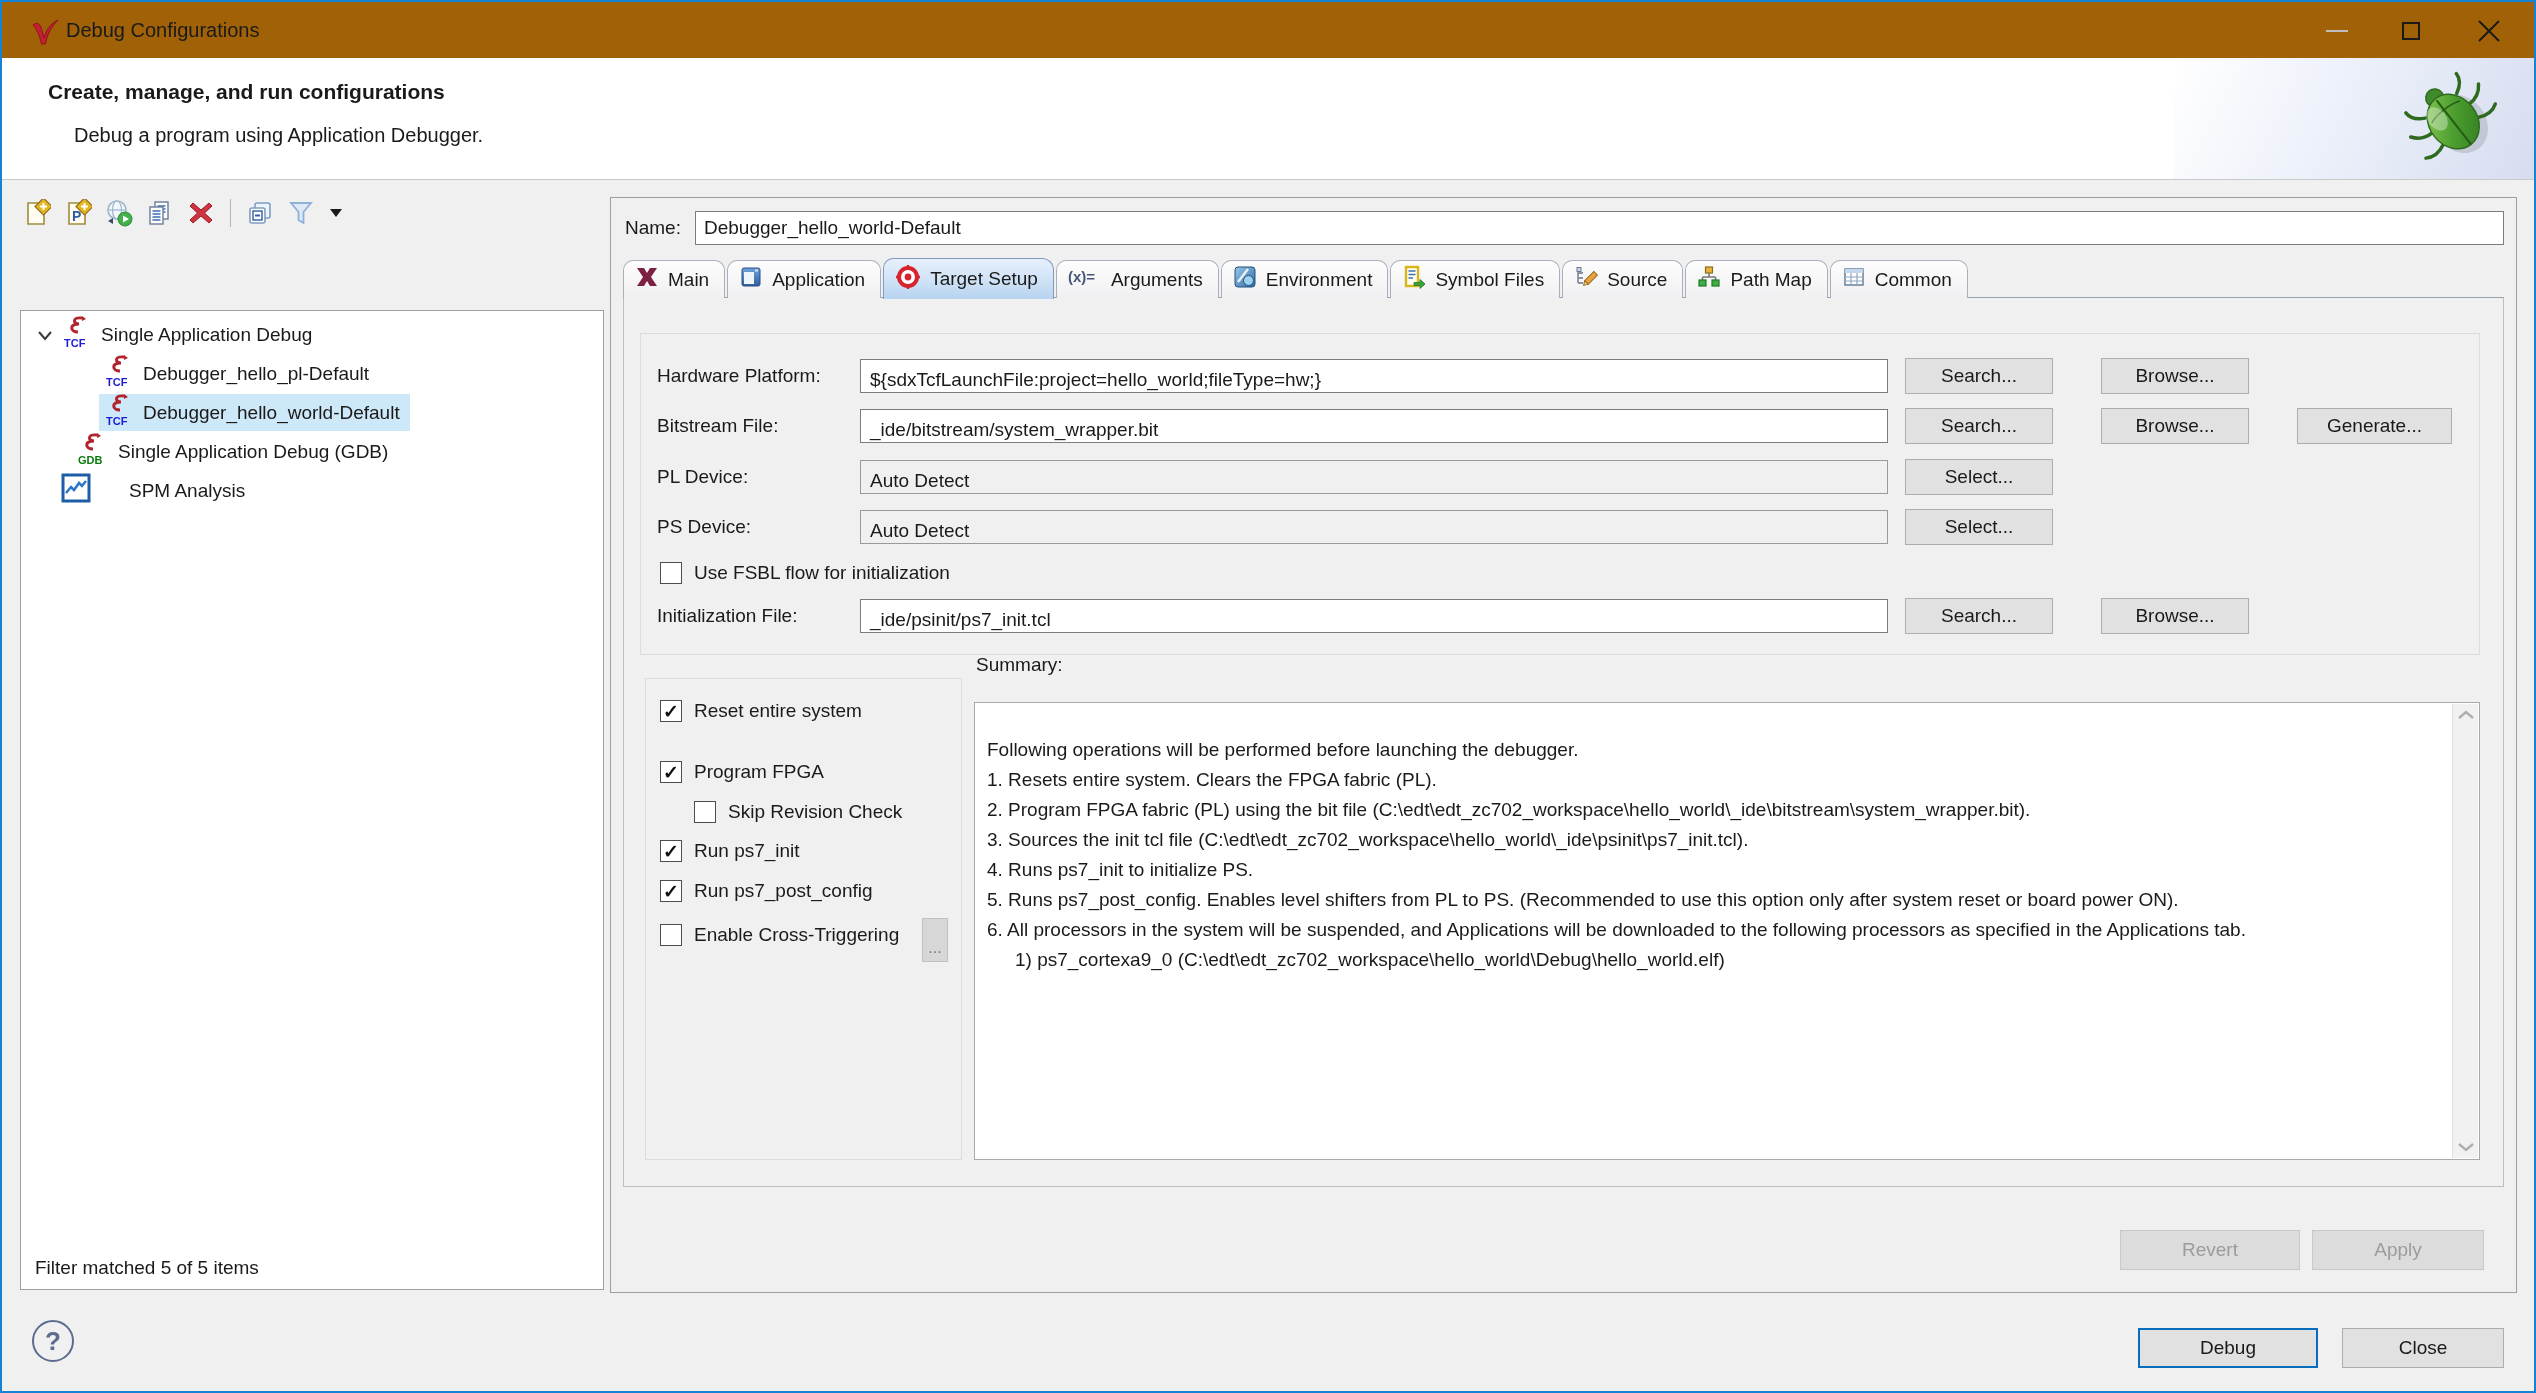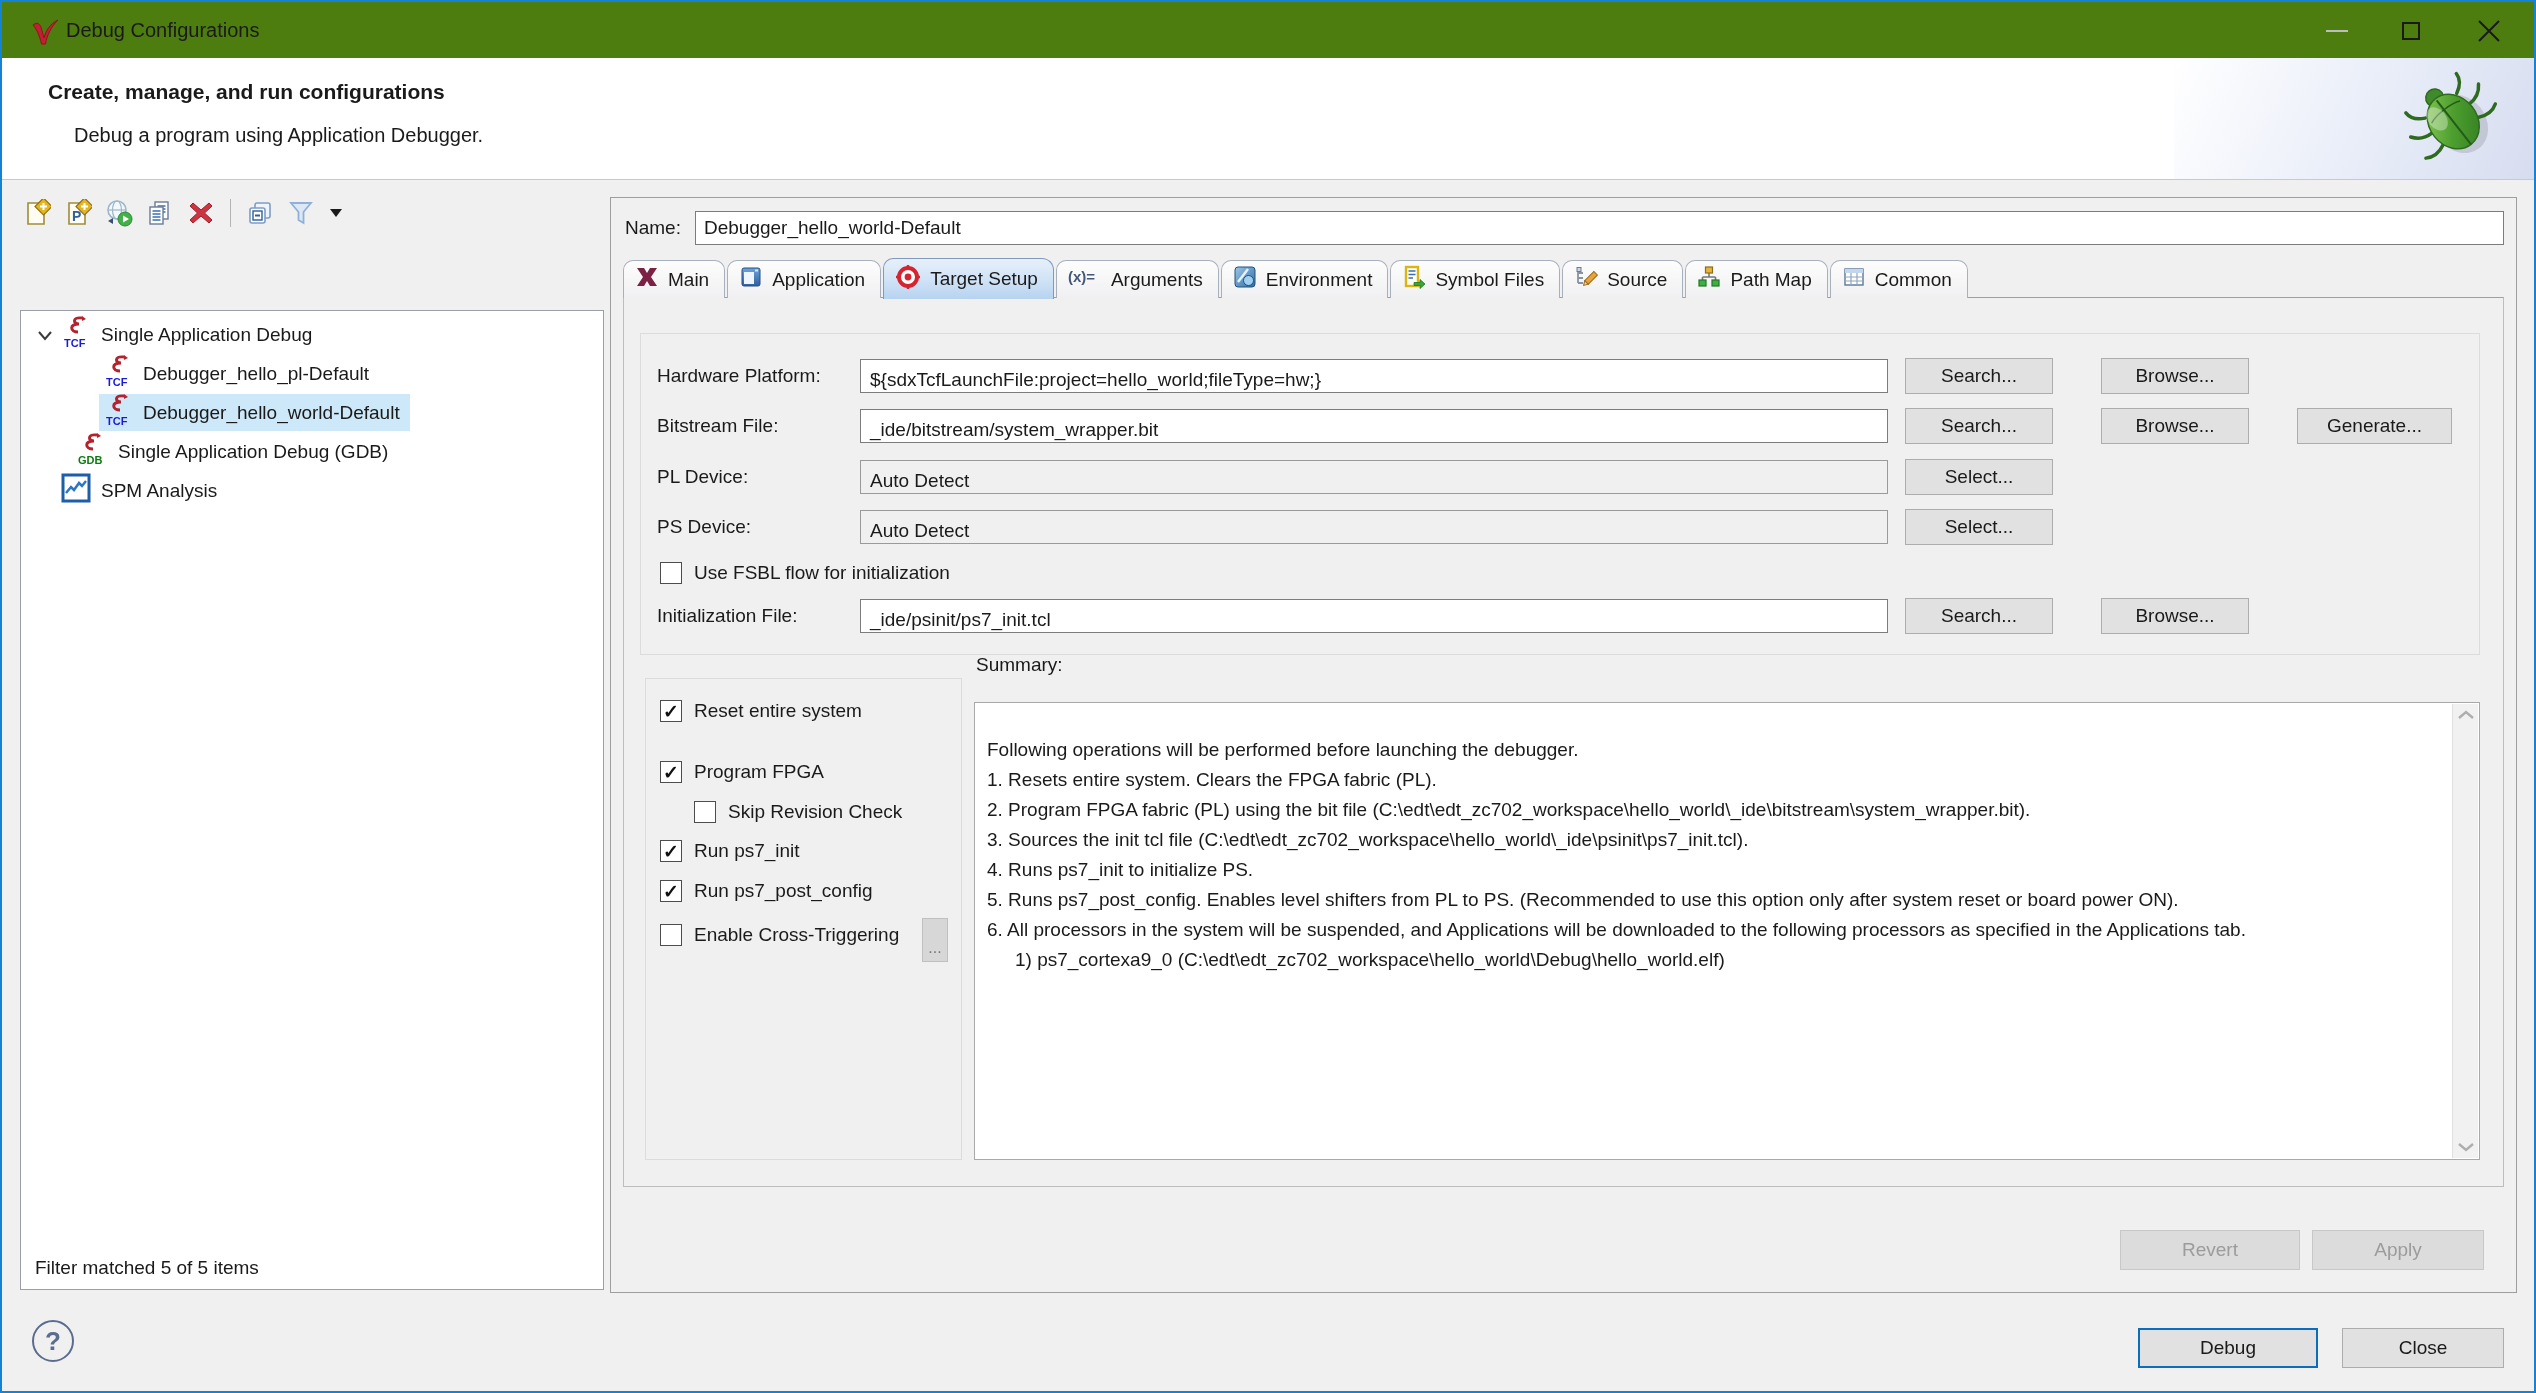--- a/index.html
+++ b/index.html
@@ -4,21 +4,21 @@
 <style>
   html,body{margin:0;padding:0;background:#555;}
   #win{
     position:relative;width:2536px;height:1393px;box-sizing:border-box;
     border:2px solid #1583d5;background:#f0f0f0;
     font-family:"Liberation Sans", sans-serif;color:#1a1a1a;font-size:19px;
     overflow:hidden;
   }
   .abs{position:absolute;}
   
-  #titlebar{left:0;top:0;width:100%;height:56px;background:#4d7c0f;}
+  #titlebar{left:0;top:0;width:100%;height:56px;background:#a16207;}
   #titletext{left:64px;top:0;height:56px;line-height:56px;font-size:20px;}
   .winctl{display:flex;align-items:center;justify-content:center;width:34px;height:34px;cursor:default;}
   #header{left:0;top:56px;width:100%;height:122px;background:#ffffff;border-bottom:1px solid #c9c9c9;box-sizing:border-box;}
   #hdr-title{left:46px;top:22px;font-size:21px;font-weight:bold;}
   #hdr-sub{left:72px;top:66px;font-size:20px;}
   #hdr-deco{right:0;top:0;width:360px;height:121px;background:linear-gradient(115deg, rgba(255,255,255,0) 0%, rgba(231,236,248,.95) 55%, #d7ddf0 100%);}
   
   #lt-toolbar{left:20px;top:196px;display:flex;align-items:center;gap:11px;}
   .tbtn{width:30px;height:30px;display:flex;align-items:center;justify-content:center;}
   .tsep{width:1px;height:28px;background:#b5b5b5;margin:0 3px;}
@@ -232,21 +232,21 @@
       <span class="selwrap" style="margin-left:36px;">
         <span><svg width="32" height="34" viewBox="0 0 32 34">
               <path d="M21 3 C11 2 12 9 18 9 C8 9 9 17 17 17" stroke="#b3232d" stroke-width="3" fill="none"></path>
               <path d="M21 1 L25 4 L21 6 Z" fill="#b3232d"></path>
               <text x="2" y="32" font-family="Liberation Sans,sans-serif" font-size="11" font-weight="bold" fill="#0c7a0c">GDB</text>
             </svg></span>
         <span class="tlabel">Single Application Debug (GDB)</span>
       </span>
     </div>
     <div class="trow" style="top:160px;">
-      <span class="selwrap" style="margin-left:36px;">
+      <span class="selwrap" style="margin-left:36px;gap:28px;">
         <span><svg width="30" height="30" viewBox="0 0 30 30">
               <rect x="2" y="2" width="26" height="26" fill="#ffffff" stroke="#1d5fa6" stroke-width="3"></rect>
               <path d="M5 20 L10 14 L13 17 L18 10 L21 13 L25 8" stroke="#2a76c8" stroke-width="2.5" fill="none"></path>
             </svg></span>
         <span class="tlabel">SPM Analysis</span>
       </span>
     </div>
     <div id="status-text">Filter matched 5 of 5 items</div>
   </div>
 

